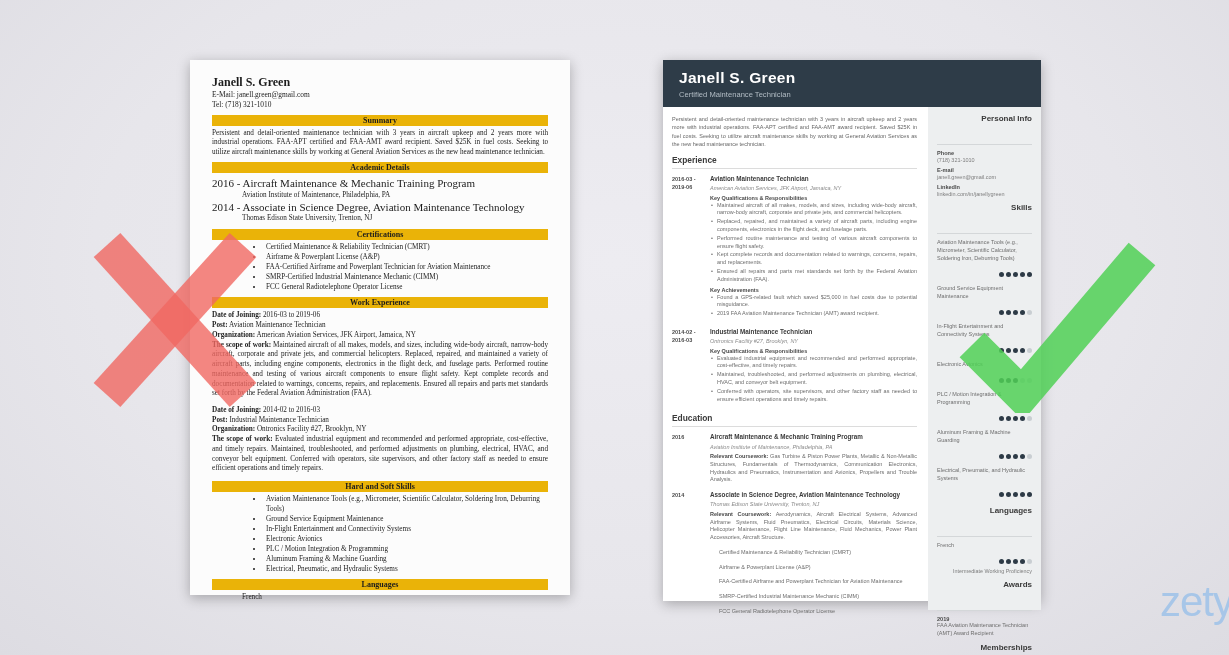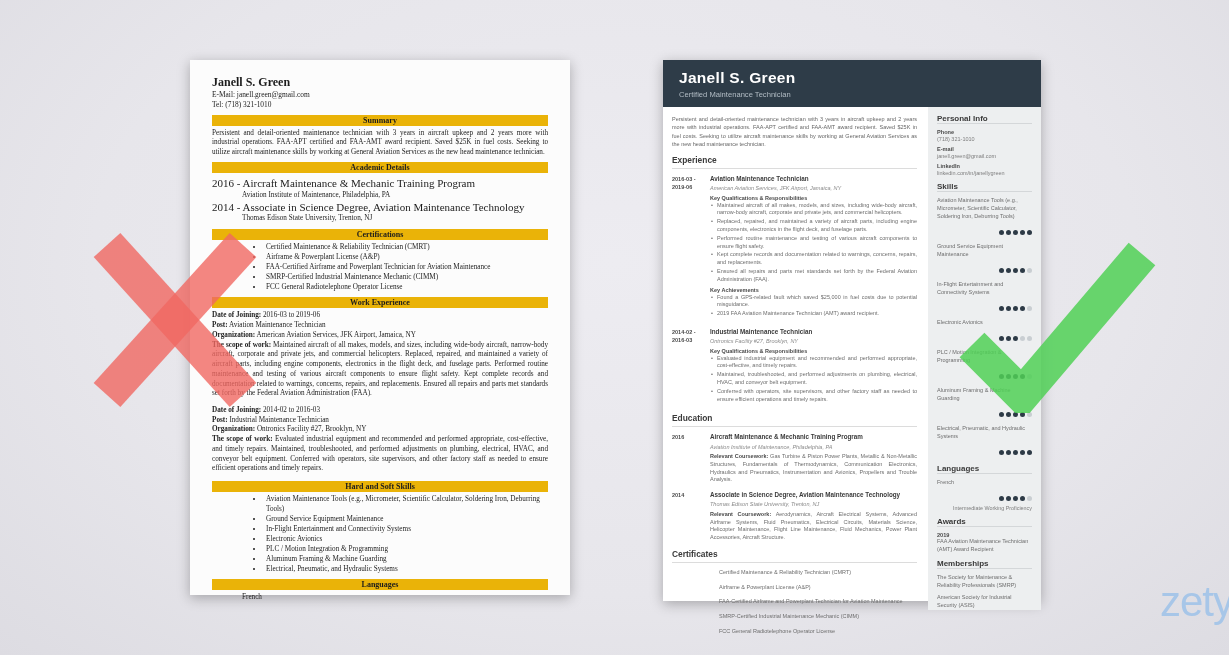--- a/index.html
+++ b/index.html
@@ -54,21 +54,21 @@
   .rr-sub{font-weight:bold;color:#4a4a4a;margin:2px 0 1px;}
   ul.rr-ul{margin:0 0 3px;padding-left:1px;list-style:none;color:#6d6d6d;line-height:1.42;text-align:justify;}
   ul.rr-ul li{padding-left:6px;position:relative;margin-bottom:1px;}
   ul.rr-ul li::before{content:"•";position:absolute;left:0;top:0;}
   .rr-course{font-size:5.5px;color:#6d6d6d;line-height:1.42;text-align:justify;margin:1px 0 0;}
   .rr-course b{color:#4a4a4a;}
   .rr-cert{margin-left:47px;font-size:5.5px;color:#6d6d6d;line-height:1.4;}
   .rr-cert div{margin-bottom:7px;}
 
   .sb-h{font-size:8px;font-weight:bold;color:#3a3a3a;border-bottom:1px solid #d4d7d9;
-        padding-bottom:0;margin:6px 0 5px;}
+        padding-bottom:21px;margin:6px 0 5px;text-align:right;}
   .sb-h:first-child{margin-top:0;}
   .sb-field{margin-bottom:4px;}
   .sb-label{font-size:5.6px;font-weight:bold;color:#4a4a4a;}
   .sb-value{font-size:5.5px;color:#7d7d7d;margin-top:1px;}
   .sb-skill{margin-bottom:5px;}
   .sb-skill-name{font-size:5.5px;color:#6d6d6d;line-height:1.45;}
   .sb-dots{text-align:right;margin-top:1px;line-height:1;}
   .dot{display:inline-block;width:5px;height:5px;border-radius:50%;background:#c9ced2;margin-left:2px;}
   .dot.filled{background:#2d3a46;}
   .sb-note{font-size:5.4px;color:#7d7d7d;text-align:right;margin-top:1px;}
@@ -208,21 +208,20 @@
 
       <div class="rr-entry">
         <div class="rr-date">2014</div>
         <div class="rr-content">
           <div class="rr-role">Associate in Science Degree, Aviation Maintenance Technology</div>
           <div class="rr-company">Thomas Edison State University, Trenton, NJ</div>
           <p class="rr-course"><b>Relevant Coursework:</b> <span>Aerodynamics, Aircraft Electrical Systems, Advanced Airframe Systems, Fluid Pneumatics, Electrical Circuits, Materials Science, Helicopter Maintenance, Flight Line Maintenance, Fluid Mechanics, Power Plant Accessories, Aircraft Structure.</span></p>
         </div>
       </div>
 
-      <div class="rr-h">Certificates</div>
       <div class="rr-cert">
         <div>Certified Maintenance &amp; Reliability Technician (CMRT)</div>
         <div>Airframe &amp; Powerplant License (A&amp;P)</div>
         <div>FAA-Certified Airframe and Powerplant Technician for Aviation Maintenance</div>
         <div>SMRP-Certified Industrial Maintenance Mechanic (CIMM)</div>
         <div>FCC General Radiotelephone Operator License</div>
       </div>
     </div>
 
     <div class="rr-side">

